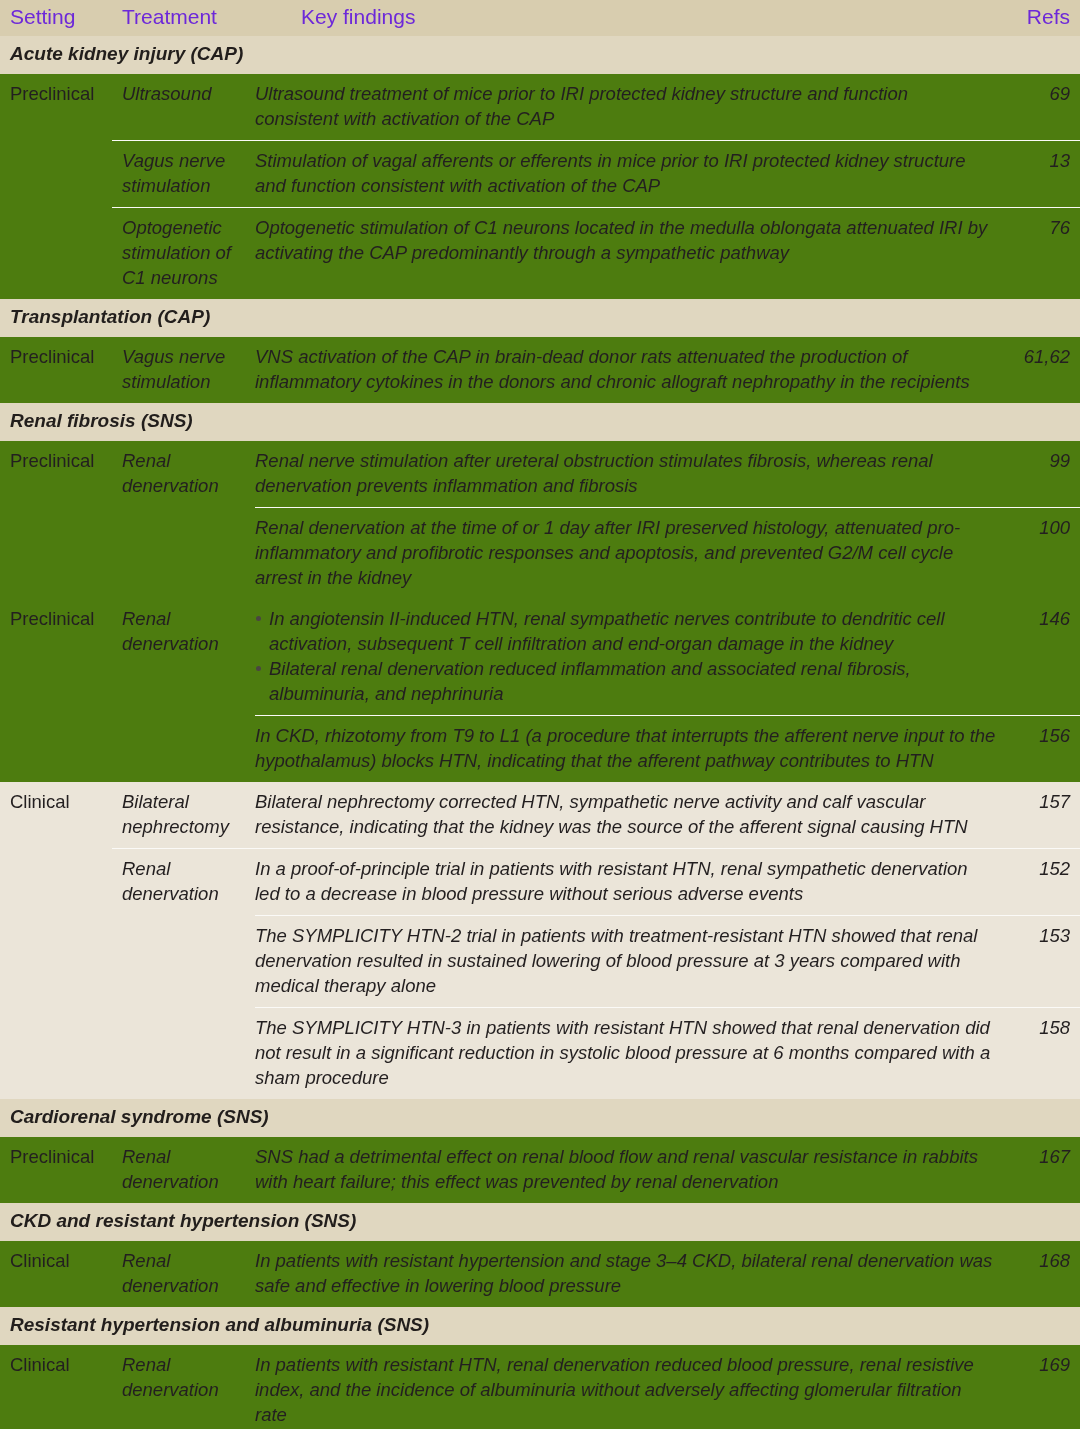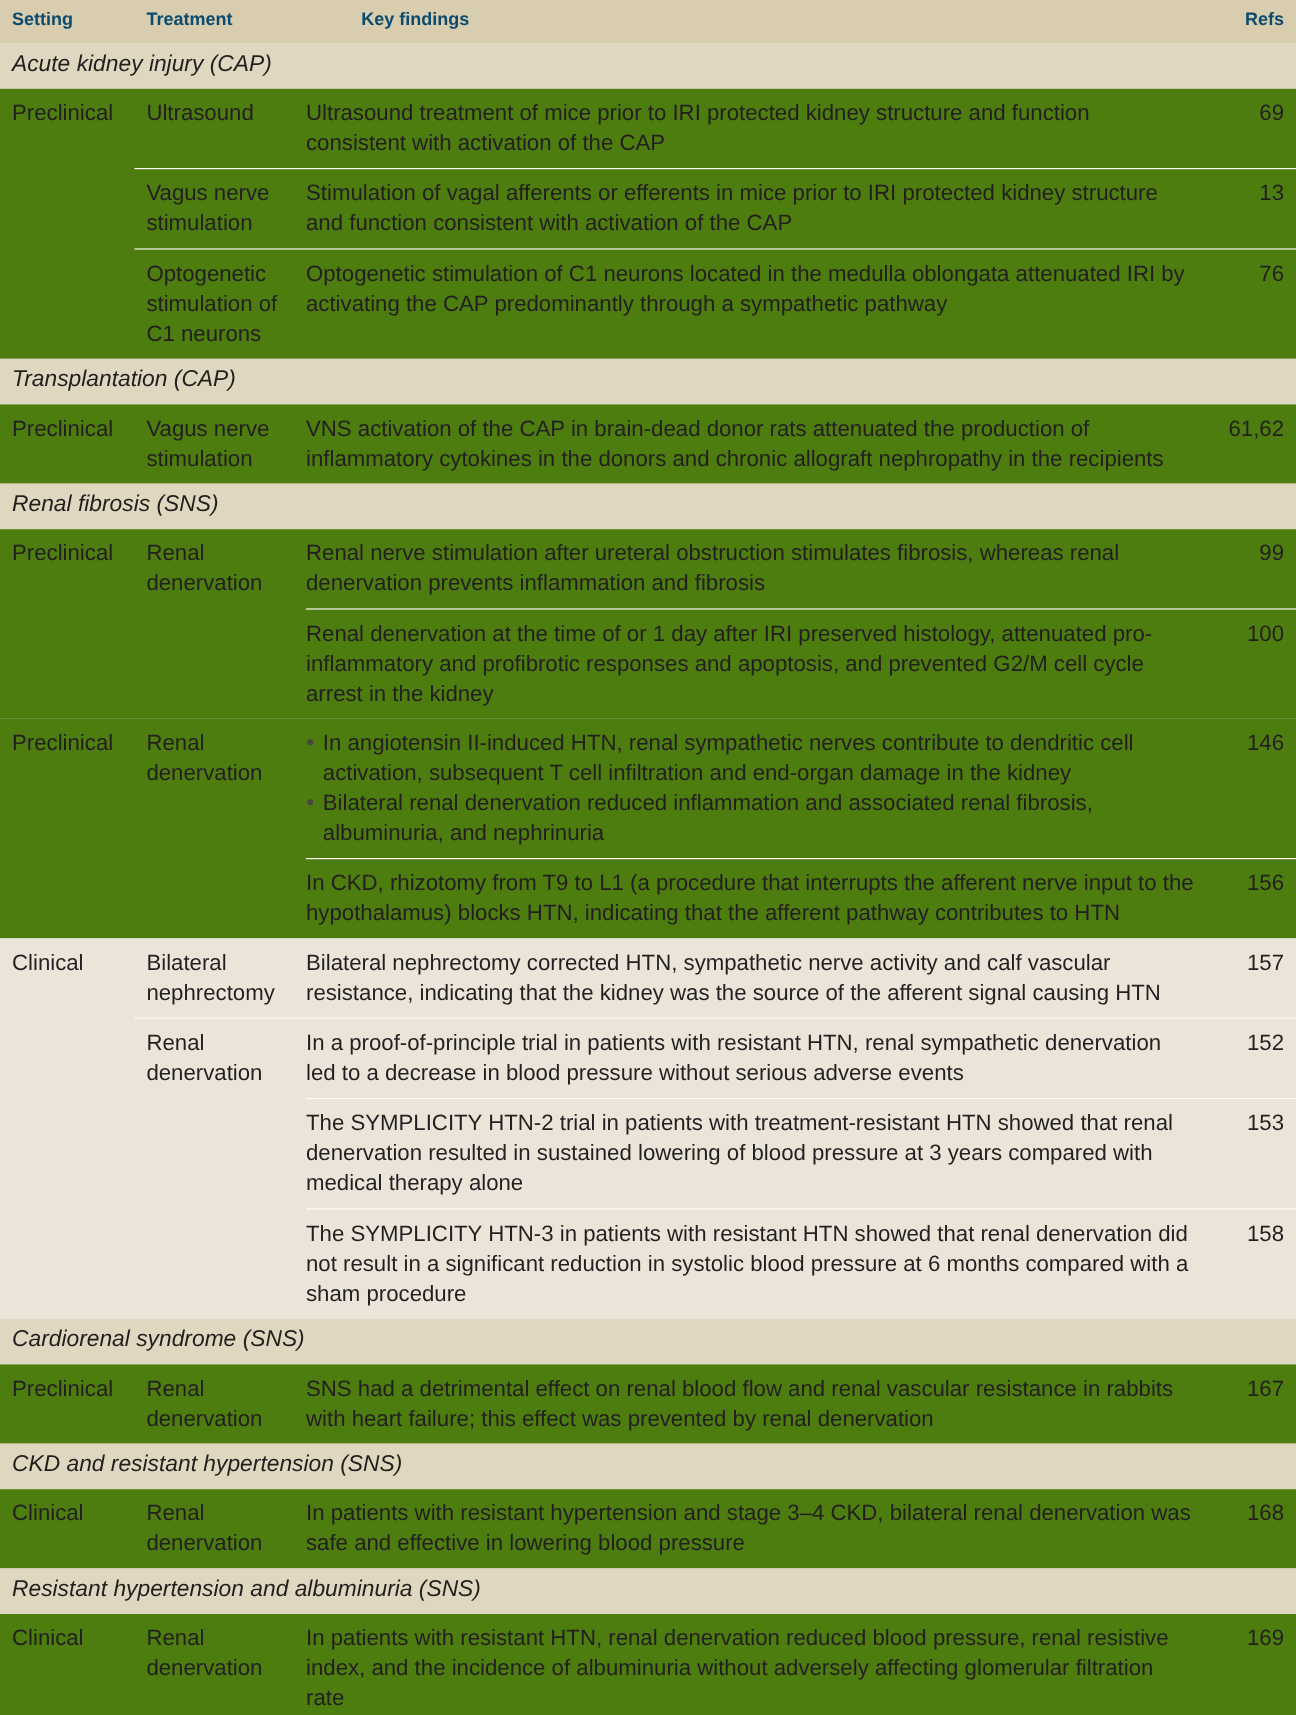--- a/index.html
+++ b/index.html
@@ -28,40 +28,40 @@
   .c-refs      { width: 72px; }
 
   
   .thead {
     display: flex;
     background: #d8cdaf;
     padding: 4px 10px 6px 10px;
     box-sizing: border-box;
   }
   .thead .th {
-    font-weight: bold;
-    font-size: 15px;
+    font-weight: normal;
+    font-size: 21px;
     line-height: 26px;
-    color: #0c4a6e;
+    color: #6d28d9;
     box-sizing: border-box;
   }
   .thead .c-findings { flex: 1 1 auto; margin-left: 36px; }
   .thead .c-refs {
     text-align: right;
     flex: 0 0 72px;
   }
 
   
   .section-band {
     background: #e0d7c0;
     padding: 5px 10px 7px 10px;
     box-sizing: border-box;
   }
   .section-band .section-title {
-    font-weight: normal;
+    font-weight: bold;
     font-style: italic;
     font-size: 19px;
     line-height: 26px;
     color: #221e1c;
   }
 
   
   .group {
     display: flex;
     box-sizing: border-box;
@@ -87,20 +87,21 @@
     font-size: 18.5px;
     line-height: 25px;
     color: #231f20;
   }
 
   
   .treat-block {
     display: flex;
     box-sizing: border-box;
     min-width: 0;
+    font-style: italic;
   }
   .treat-block.div-treat {
     border-top: 1.6px solid #fbfaf7;
   }
   .col-treatment {
     flex: 0 0 143px;
     box-sizing: border-box;
     padding: 7px 8px 9px 10px;
   }
   .treatment-label {

